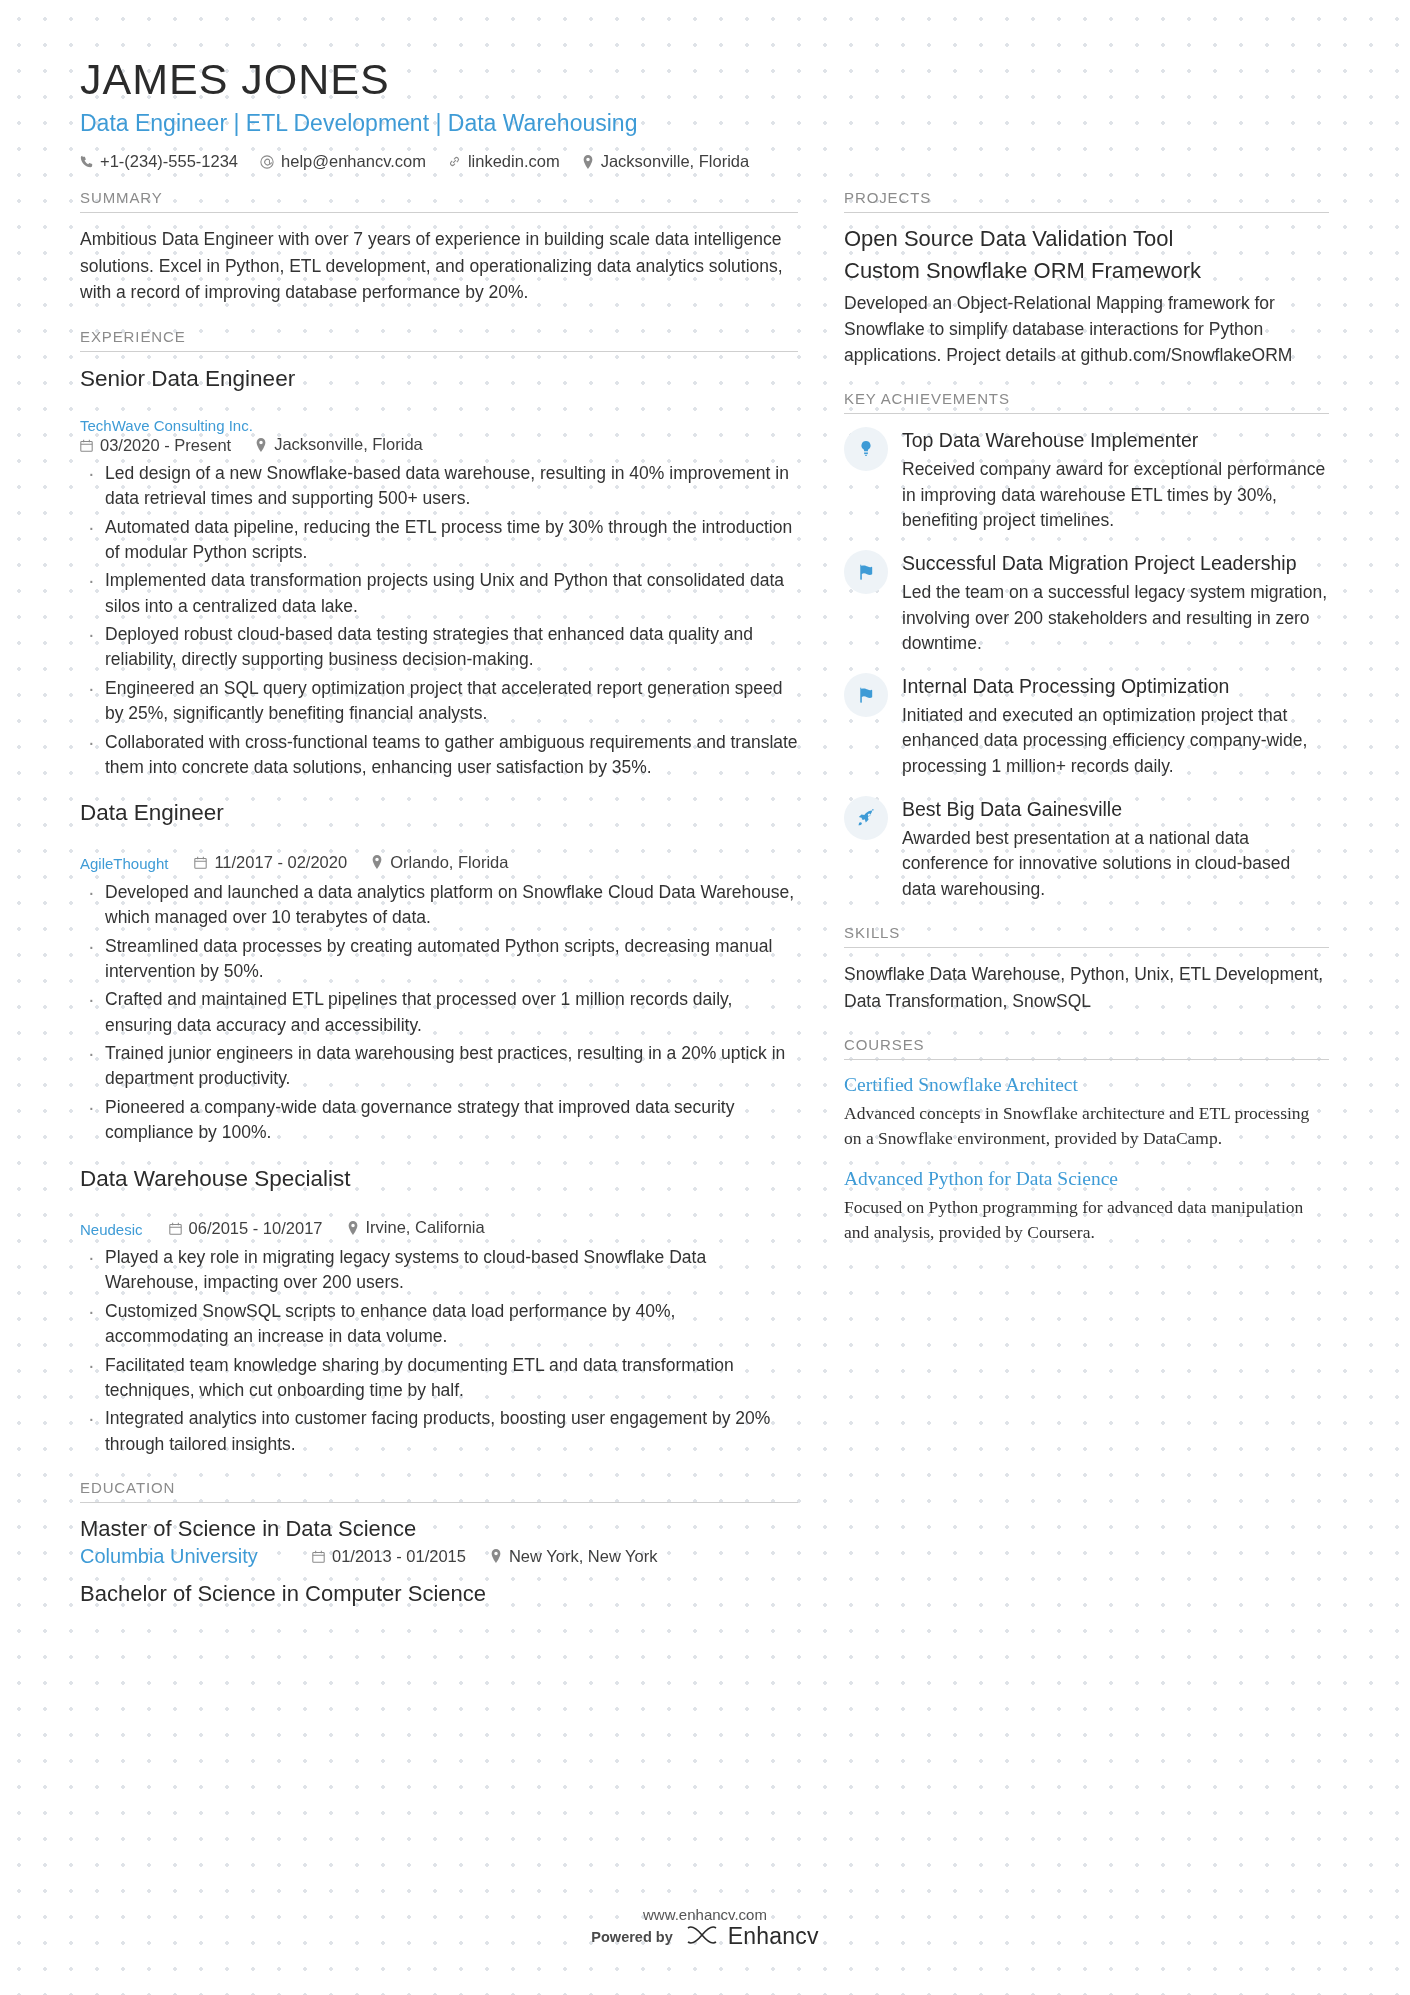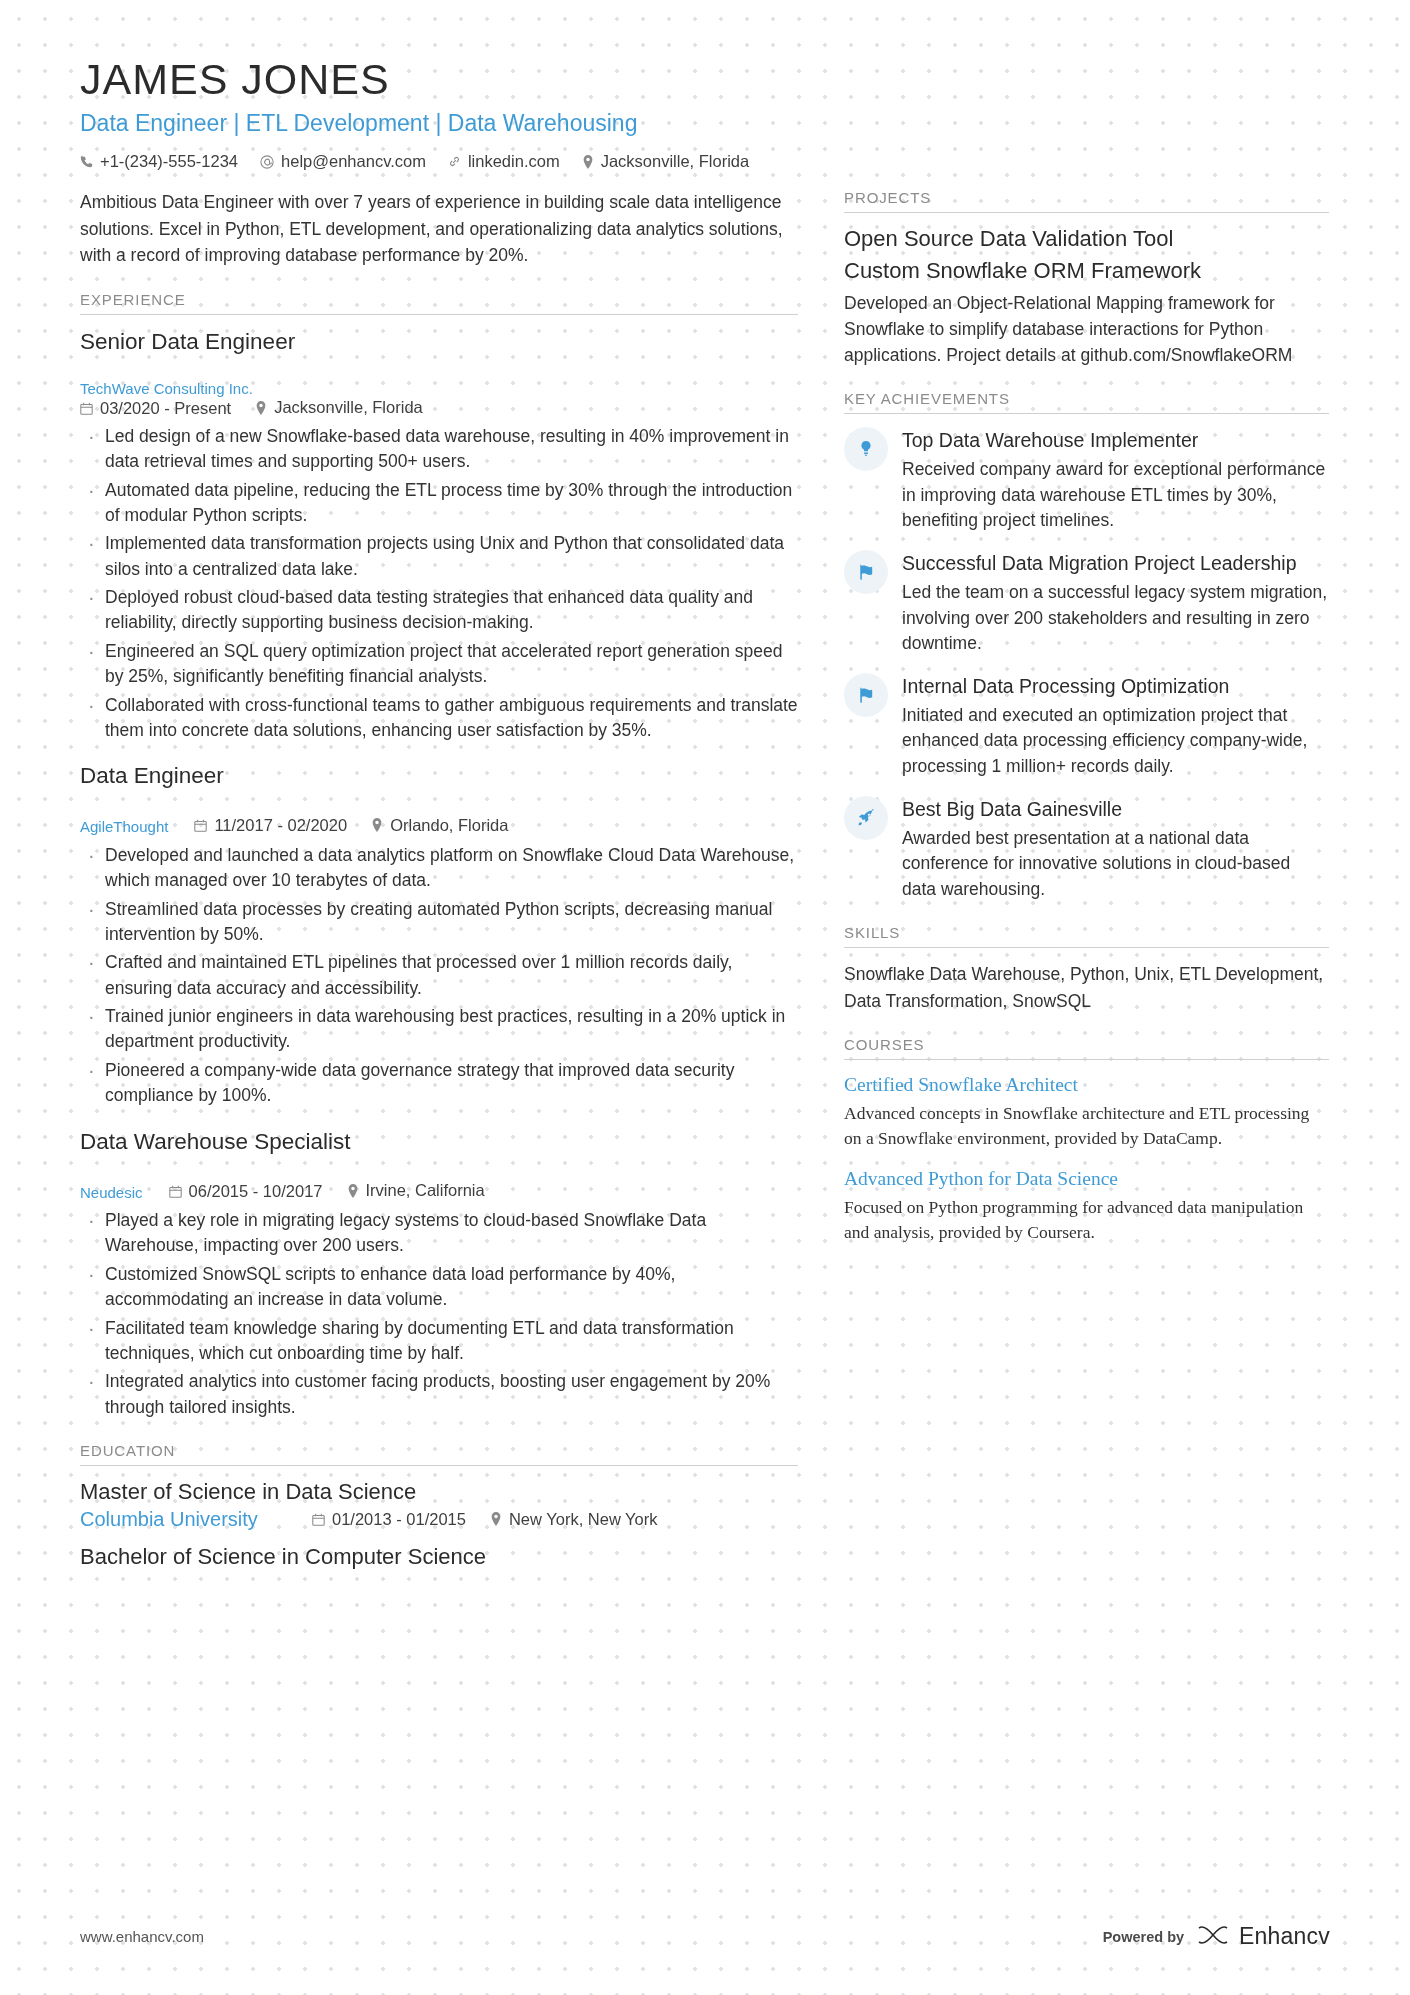--- a/index.html
+++ b/index.html
@@ -228,20 +228,21 @@
   
   .footer {
     position: absolute;
     left: 80px; right: 80px;
     bottom: 45px;
     display: flex;
     align-items: center;
     justify-content: space-between;
     font-size: 15px;
     color: #555;
+    flex-direction: column;
   }
   .powered { display: flex; align-items: center; gap: 12px; }
   .powered .pb { font-size: 14.5px; color: #4a4a4a; font-weight: bold; }
   .brand { display: flex; align-items: center; gap: 9px; }
   .brand-name { font-size: 23px; color: #2b2b2b; letter-spacing: 0.2px; }
 </style>
 </head>
 <body>
 
 <div class="page">
@@ -284,20 +285,21 @@
         </span>
         <span>Jacksonville, Florida</span>
       </span>
     </div>
 
     <div class="body">
 
       <div class="col-left">
 
         <div class="sec">
+          <div class="sec-title">SUMMARY</div>
           <p class="summary">Ambitious Data Engineer with over 7 years of experience in building scale data intelligence solutions. Excel in Python, ETL development, and operationalizing data analytics solutions, with a record of improving database performance by 20%.</p>
         </div>
 
         <div class="sec">
           <div class="sec-title">EXPERIENCE</div>
 
           <div class="entry">
             <h2 class="job-title">Senior Data Engineer</h2>
             <div class="company">TechWave Consulting Inc.</div>
             <div class="meta-row">

